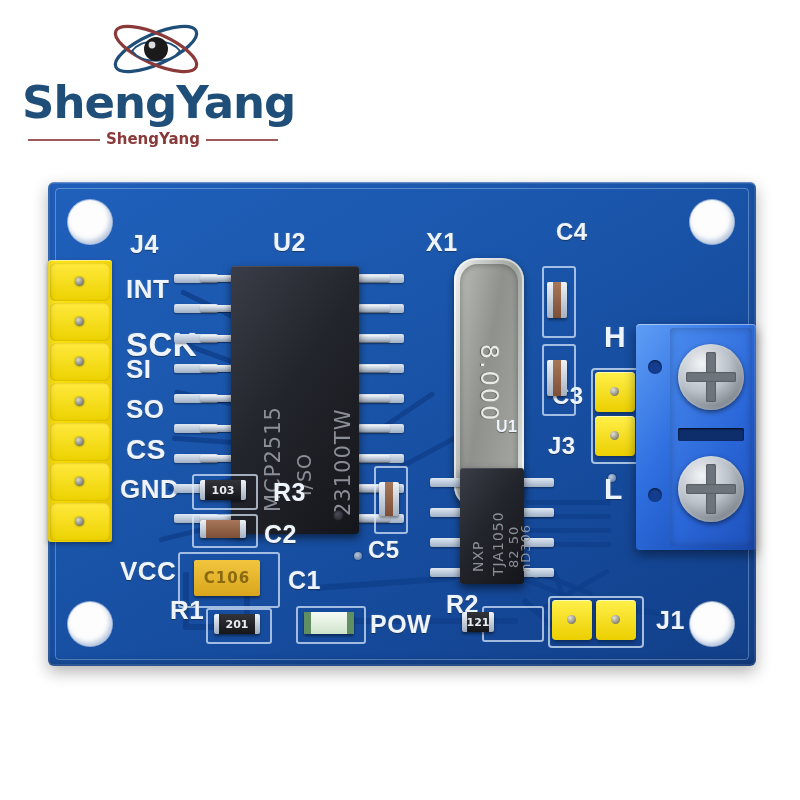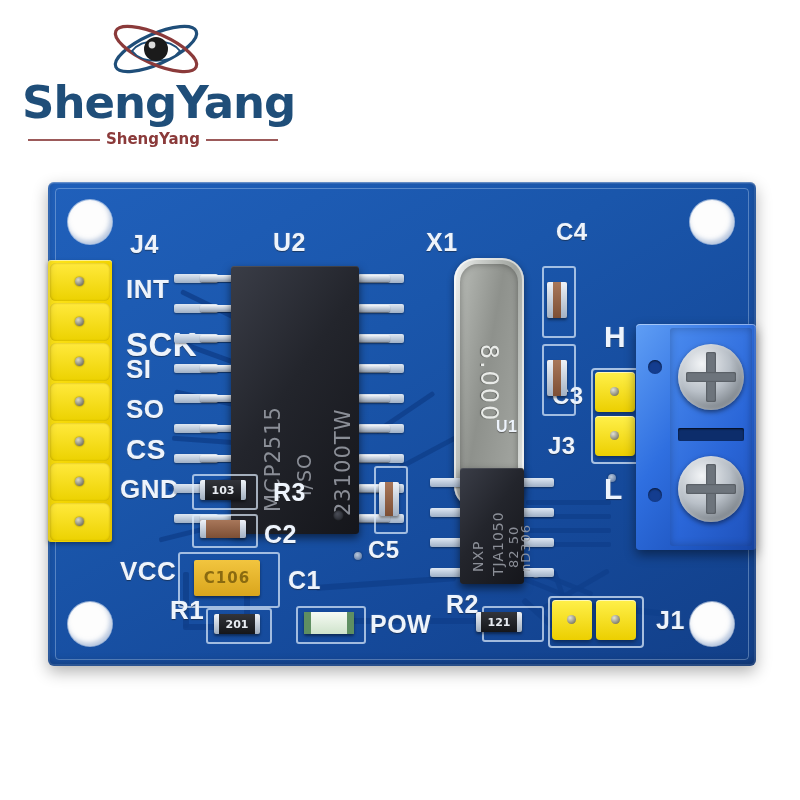--- a/index.html
+++ b/index.html
@@ -325,21 +325,21 @@
     <div class="smd res" style="left:166px;top:432px;width:46px;height:20px;">
       <span class="v">201</span>
     </div>
 
     <div class="smdpad" style="left:248px;top:424px;width:66px;height:34px;"></div>
     <div class="smd led" style="left:256px;top:430px;width:50px;height:22px;"></div>
     <div class="silk" style="left:322px;top:428px;font-size:25px;">POW</div>
 
     <div class="silk" style="left:398px;top:408px;font-size:25px;">R2</div>
     <div class="smdpad" style="left:434px;top:424px;width:58px;height:32px;"></div>
-    <div class="smd res" style="left:428px;top:430px;width:46px;height:20px;">
+    <div class="smd res" style="left:414px;top:430px;width:32px;height:20px;">
       <span class="v">121</span>
     </div>
 
     <div class="jmp-pad" style="left:500px;top:414px;width:92px;height:48px;"></div>
     <div class="jmp" style="left:504px;top:418px;width:40px;height:40px;">
       <span class="p" style="left:15px;top:15px;"></span>
     </div>
     <div class="jmp" style="left:548px;top:418px;width:40px;height:40px;">
       <span class="p" style="left:15px;top:15px;"></span>
     </div>

